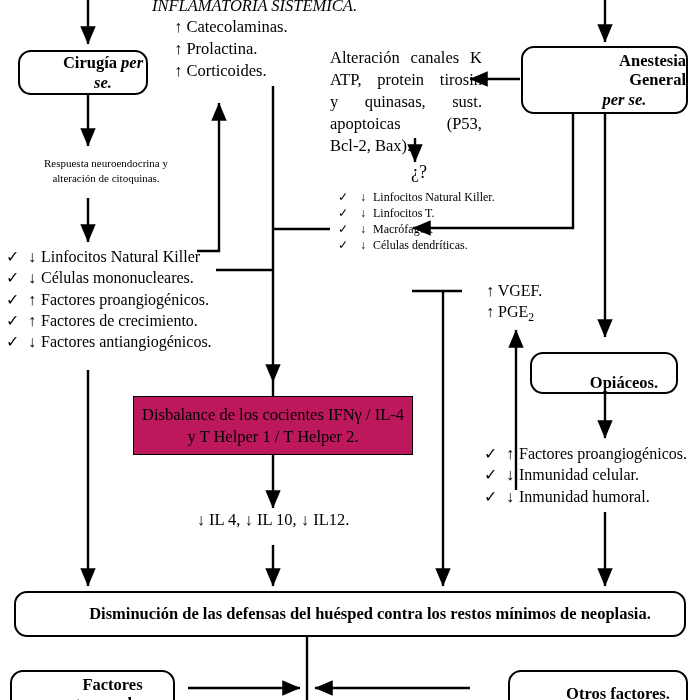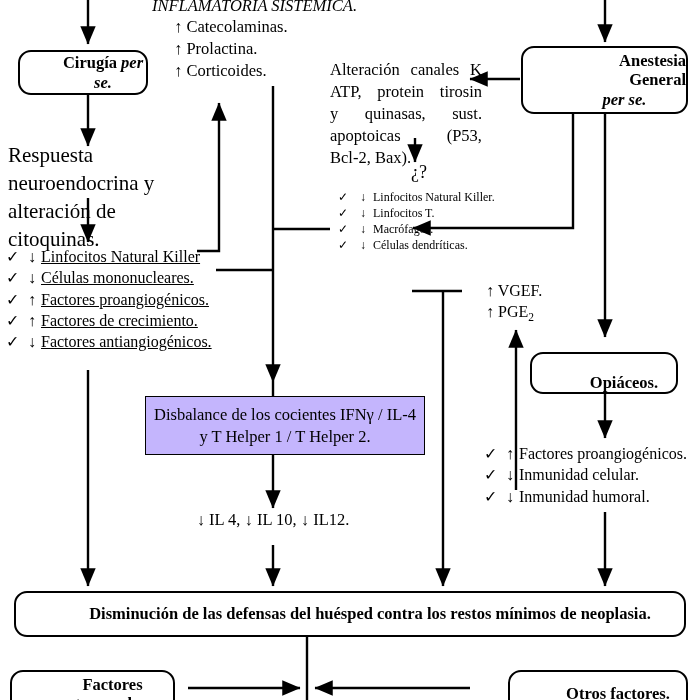--- a/index.html
+++ b/index.html
@@ -14,34 +14,34 @@
   .node{position:absolute;box-sizing:border-box;}
 
   
   .rbox{
     border:2.2px solid #000;border-radius:13px;background:#fff;
     display:flex;align-items:center;justify-content:center;
     text-align:center;font-weight:bold;line-height:1.18;padding-left:40px;
   }
   
   .sbox{
-    border:1.6px solid #000;background:#c4b5fd;
+    border:1.6px solid #000;background:#be185d;
     display:flex;align-items:center;justify-content:center;
-    text-align:center;line-height:1.3;margin-left:12px;
+    text-align:center;line-height:1.3;
   }
   .plain{background:transparent;}
   .ital{font-style:italic;}
 
   ul.chk{list-style:none;margin:0;padding:0;}
   ul.chk li{white-space:nowrap;line-height:1.33;}
   ul.chk li .ck{display:inline-block;width:22px;}
   ul.chk li .ar{display:inline-block;width:13px;}
 
   .liner{line-height:1.33;}
-  .just{text-align:justify;text-align-last:justify;line-height:1.33;margin-top:12px;}
+  .just{text-align:justify;text-align-last:justify;line-height:1.33;}
   .just > span{display:block;}
   sub{font-size:0.72em;}
 </style>
 </head>
 <body>
 
 <div id="canvas">
 
   <svg class="lines" viewBox="0 0 700 700">
     <defs>
@@ -130,26 +130,26 @@
     <span>ATP,  protein tirosin</span>
     <span>y    quinasas,    sust.</span>
     <span>apoptoicas        (P53,</span>
     <span style="text-align-last:left;">Bcl-2, Bax).</span>
   </div>
 
   <div class="node plain" style="left:404px;top:162px;width:30px;font-size:18px;text-align:center;">
     <span>¿?</span>
   </div>
 
-  <div class="node plain" style="left:8px;top:142px;width:196px;font-size:21px;text-align:left;">
+  <div class="node plain" style="left:8px;top:156px;width:196px;font-size:11px;text-align:center;">
     <div class="liner">Respuesta neuroendocrina y</div>
     <div class="liner">alteración de citoquinas.</div>
   </div>
 
-  <div class="node plain" style="left:6px;top:246px;width:230px;font-size:16px;text-decoration:underline;">
+  <div class="node plain" style="left:6px;top:246px;width:230px;font-size:16px;">
     <ul class="chk">
       <li>
         <span class="ck">✓</span><span class="ar">↓</span><span>Linfocitos Natural Killer</span>
       </li>
       <li>
         <span class="ck">✓</span><span class="ar">↓</span><span>Células mononucleares.</span>
       </li>
       <li>
         <span class="ck">✓</span><span class="ar">↑</span><span>Factores proangiogénicos.</span>
       </li>

